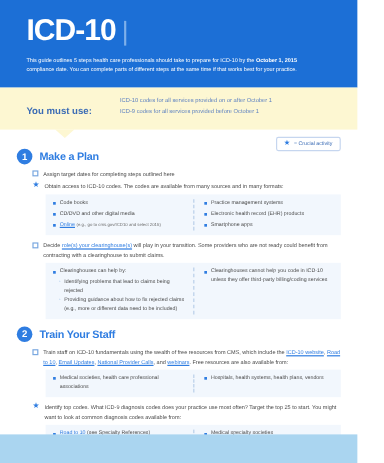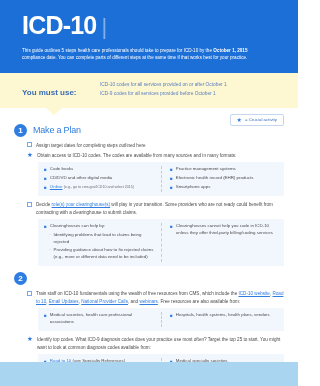--- a/index.html
+++ b/index.html
@@ -62,21 +62,21 @@
   .star { color:#2f7de1; font-size:6px; line-height:1; }
   .star-lg { font-size:6.5px; }
 
   
   .sec-head { display:flex; align-items:center; gap:6px; margin:6px 0 5px 0; }
   .num-badge {
     width:13px; height:13px; border-radius:50%; background:#2f7de1;
     color:#fff; font-size:8px; font-weight:bold; display:flex;
     align-items:center; justify-content:center; flex:none;
   }
-  .sec-title { color:#2f7de1; font-size:9px; font-weight:normal; letter-spacing:-0.2px; }
+  .sec-title { color:#2f7de1; font-size:9px; font-weight:bold; letter-spacing:-0.2px; }
 
   
   .row { display:flex; gap:4px; margin:0 0 3px 13px; align-items:flex-start; }
   .chk {
     width:5px; height:5px; border:0.8px solid #7aa8e0; background:#fff;
     flex:none; margin-top:0.8px;
   }
   .star-mark { flex:none; margin-top:-0.5px; width:6px; }
   .row-text { font-size:4.6px; line-height:1.62; color:#4b4b4b; }
   .row-text a { color:#2f7de1; text-decoration:underline; }
@@ -201,20 +201,21 @@
       <div class="col">
         <div class="bul">
           <span class="bdot">■</span>
           <span class="btxt">Clearinghouses cannot help you code in ICD-10 unless they offer third-party billing/coding services</span>
         </div>
       </div>
     </div>
 
     <div class="sec-head">
       <div class="num-badge">2</div>
+      <div class="sec-title">Train Your Staff</div>
     </div>
 
     <div class="row">
       <span class="chk"></span>
       <span class="row-text"><span>Train staff on ICD-10 fundamentals using the wealth of free resources from CMS, which include the </span><a href="#">ICD-10 website</a>, <a href="#">Road to 10</a>, <a href="#">Email Updates</a>, <a href="#">National Provider Calls</a>, and <a href="#">webinars</a><span>. Free resources are also available from:</span></span>
     </div>
 
     <div class="cols">
       <div class="col">
         <div class="bul">

